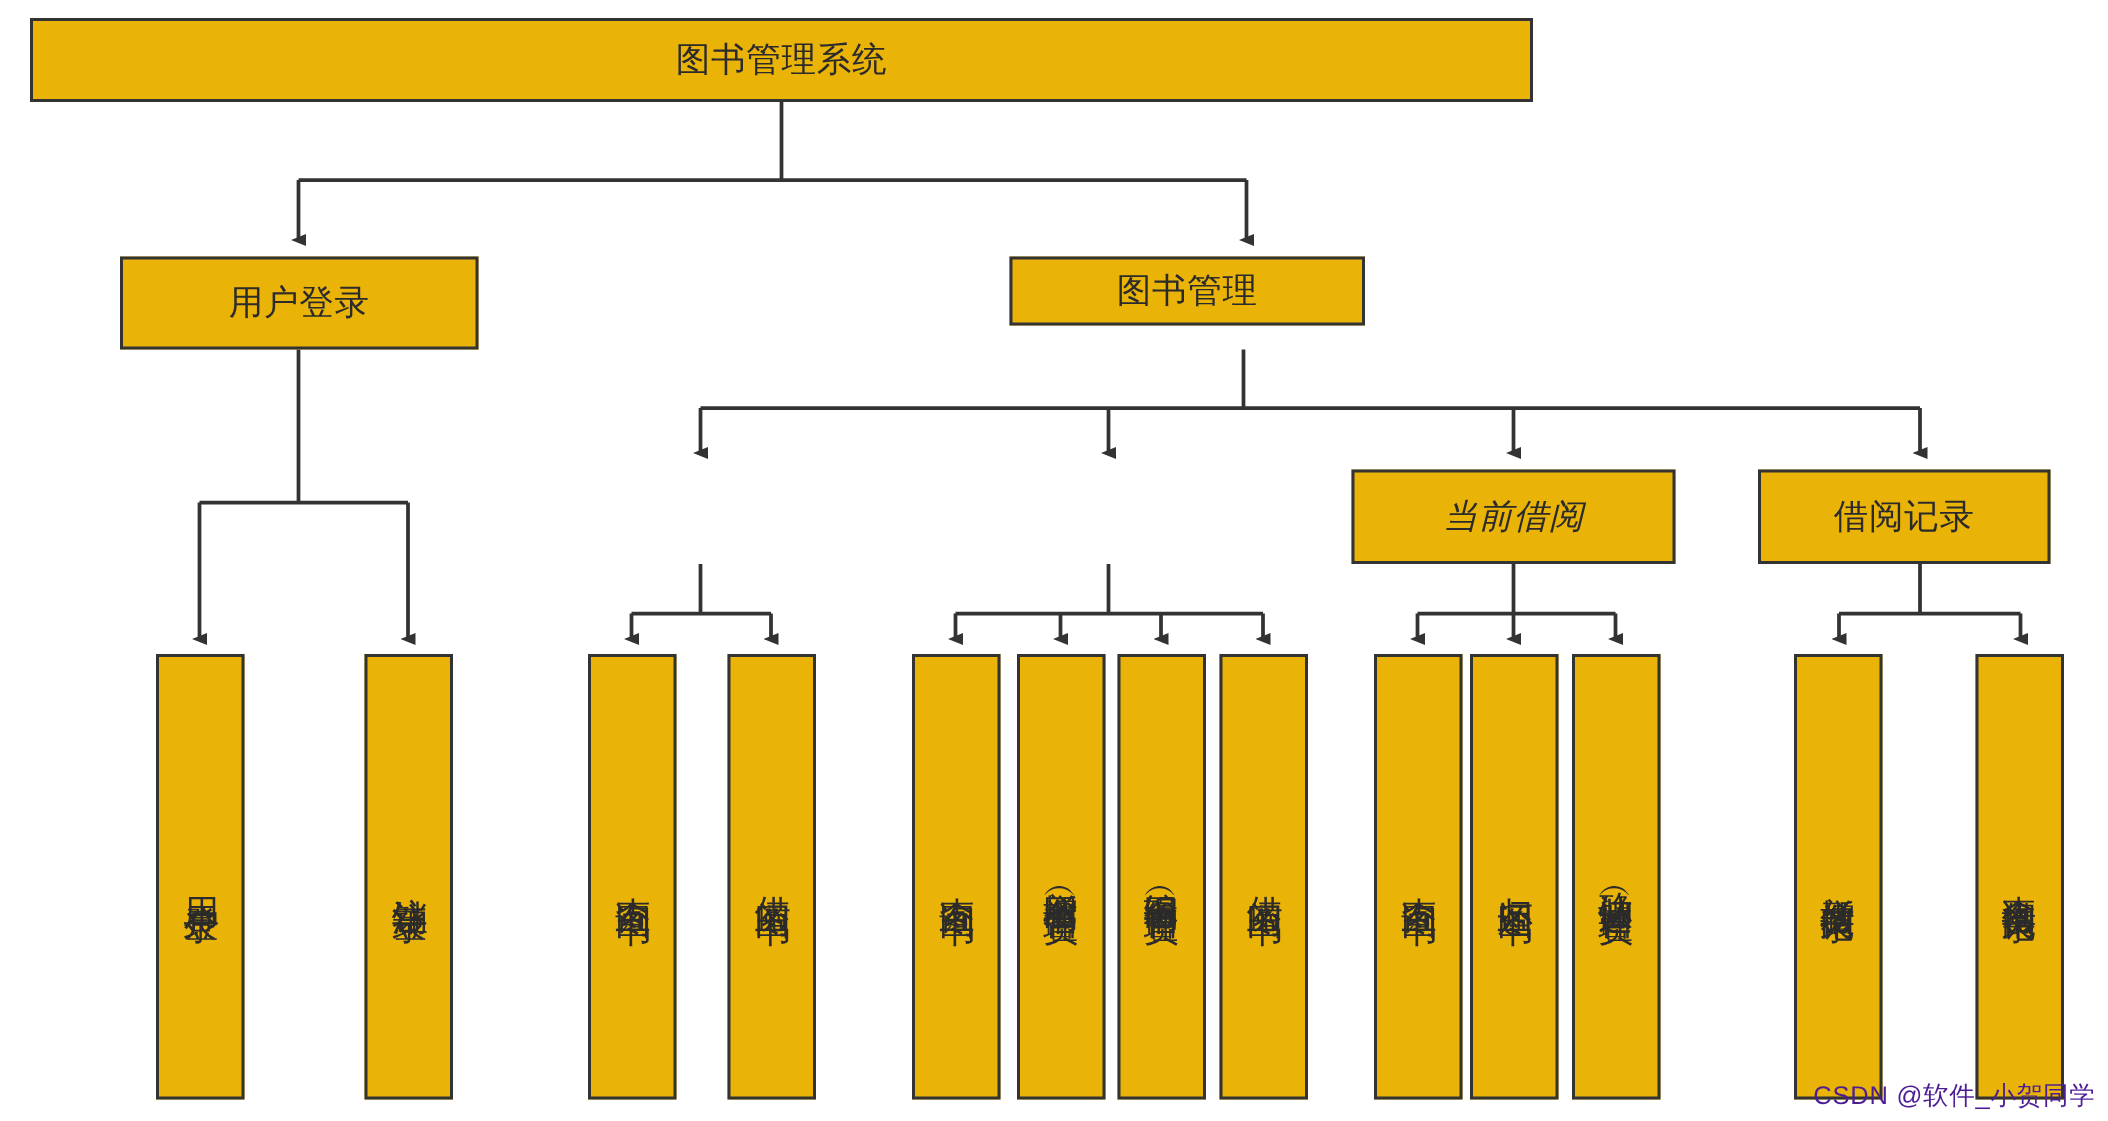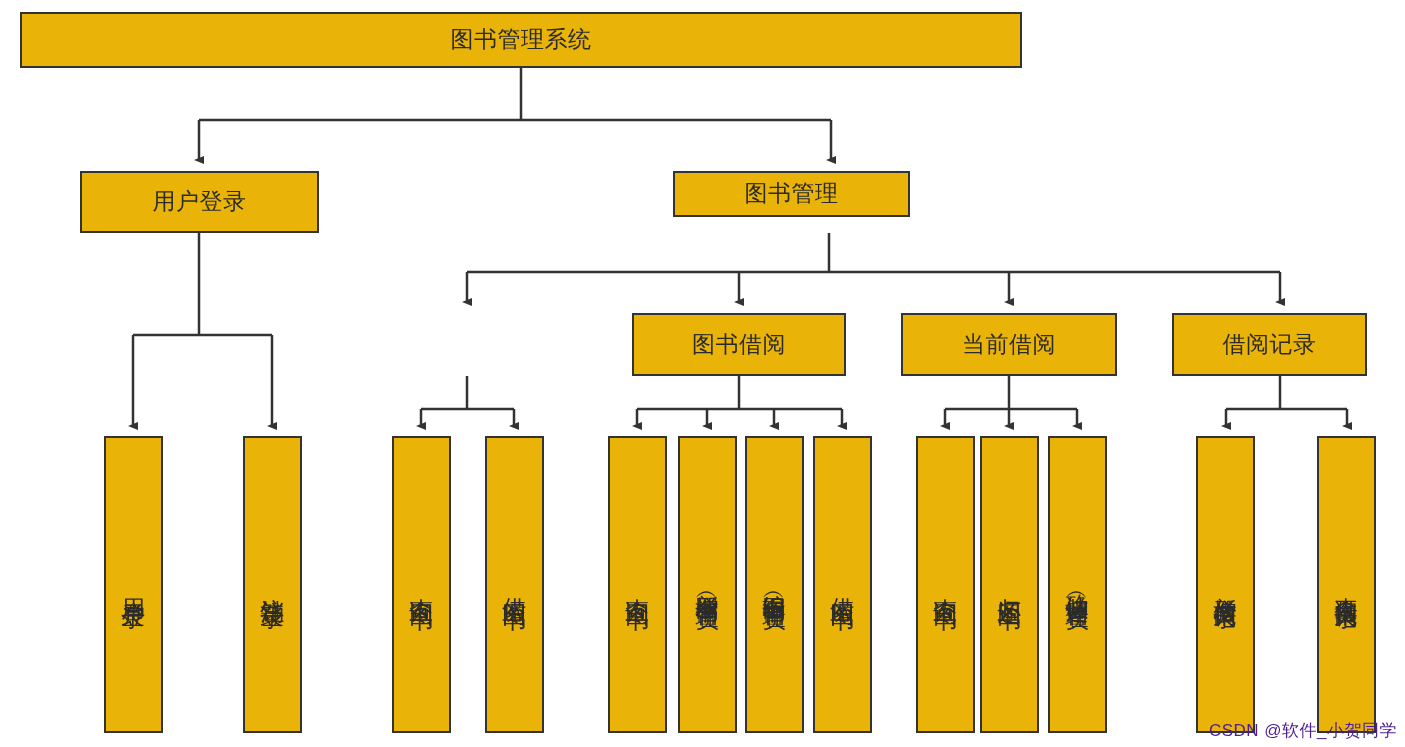--- a/index.html
+++ b/index.html
@@ -135,24 +135,21 @@
     <span>图书管理系统</span>
   </div>
 
   <div class="node node-h" style="left:80px; top:171px; width:239px; height:62px;">
     <span>用户登录</span>
   </div>
   <div class="node node-h" style="left:673px; top:171px; width:237px; height:46px;">
     <span>图书管理</span>
   </div>
 
-  <div class="node node-h" style="left:632px; top:313px; width:214px; height:63px;">
-    <span>图书借阅</span>
-  </div>
-  <div class="node node-h" style="left:901px; top:313px; width:216px; height:63px;">
+  <div class="node node-h" style="left:901px; top:313px; width:216px; height:63px;font-style:italic;">
     <span>当前借阅</span>
   </div>
   <div class="node node-h" style="left:1172px; top:313px; width:195px; height:63px;">
     <span>借阅记录</span>
   </div>
 
   <div class="node node-v" style="left:104px; top:436px; width:59px; height:297px;">
     <span>用户登录</span>
   </div>
   <div class="node node-v" style="left:243px; top:436px; width:59px; height:297px;">

